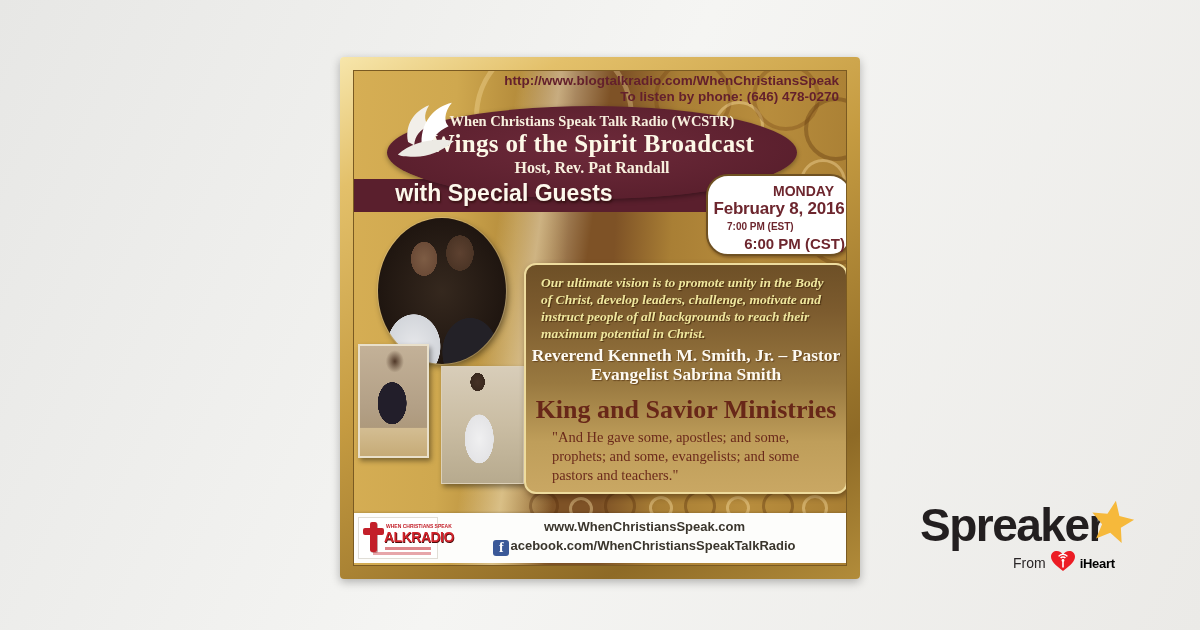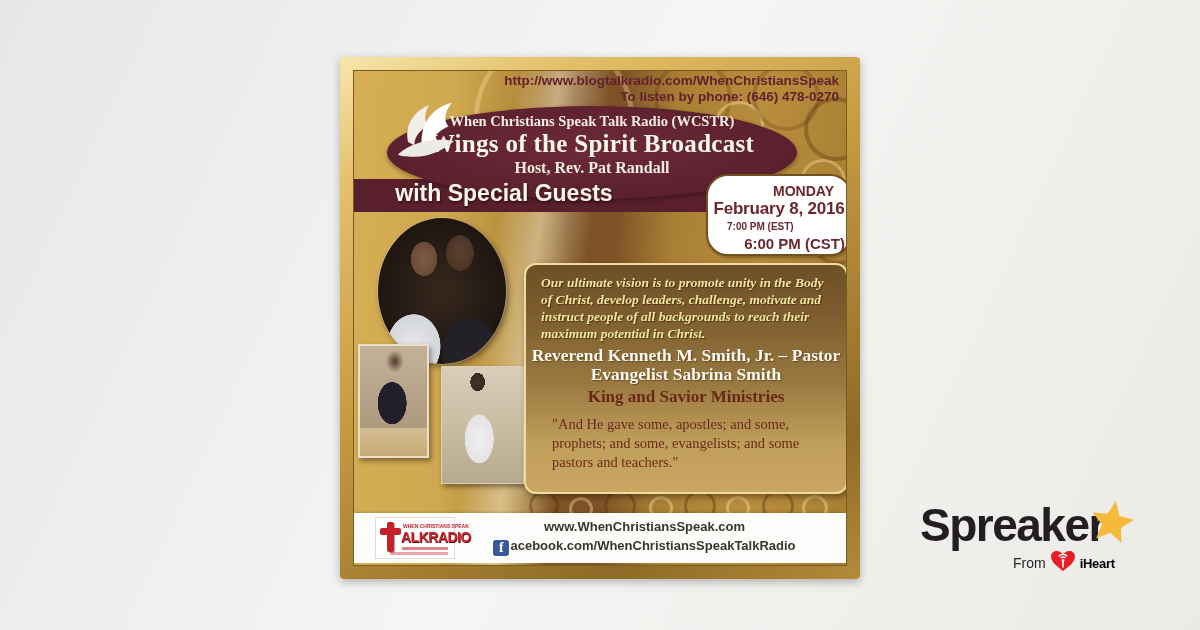--- a/index.html
+++ b/index.html
@@ -74,28 +74,28 @@
   .panel{position:absolute;left:170px;top:192px;width:324px;height:231px;z-index:4;box-sizing:border-box;
     border:2px solid #eedc9e;border-radius:12px;
     background:linear-gradient(180deg,#6e5027 0%,#7c5b2e 20%,#997940 52%,#bf9e5a 78%,#c9a763 100%);
     box-shadow:2px 3px 6px rgba(40,20,5,.45);}
   .vision{margin:9px 13px 4px 15px;font-family:"Liberation Serif",serif;font-style:italic;font-weight:bold;
     font-size:13.5px;line-height:17px;color:#efe79e;text-shadow:1px 1px 1px rgba(50,25,0,.65);}
   .g1,.g2{text-align:center;font-family:"Liberation Serif",serif;font-weight:bold;font-size:17.5px;
     line-height:19px;color:#fdfaf2;text-shadow:1px 1px 1px rgba(70,35,5,.55);}
   .g3{text-align:center;font-size:13.5px;line-height:17px;color:#fdf7e8;margin-top:2px;
     text-shadow:1px 1px 1px rgba(70,35,5,.4);}
-  .g4{text-align:center;font-family:"Liberation Serif",serif;font-weight:bold;font-size:17px;
-    line-height:24px;color:#682718;margin-top:1px;}
+  .g4{text-align:center;font-family:"Liberation Serif",serif;font-weight:bold;font-size:26px;
+    line-height:24px;color:#682718;margin-top:14px;}
   .scripture{margin:6px 18px 0 26px;font-family:"Liberation Serif",serif;font-size:14.5px;
     line-height:19px;color:#6b2a1b;}
   
   .strip{position:absolute;left:-1px;top:442px;width:497px;height:50px;background:#fdfdfb;z-index:6;
     box-shadow:0 -1px 2px rgba(0,0,0,.15);}
-  .tr-logo{position:absolute;left:22px;top:4px;width:80px;height:42px;background:#fff;
+  .tr-logo{position:absolute;left:5px;top:4px;width:80px;height:42px;background:#fff;
     border:1px solid #e0ddd6;box-sizing:border-box;}
   .tr-cross-v{position:absolute;left:11px;top:4px;width:7px;height:30px;background:#c3202a;
     border-radius:2px;box-shadow:1px 1px 0 rgba(80,0,0,.35);}
   .tr-cross-h{position:absolute;left:4px;top:10px;width:21px;height:7px;background:#c3202a;border-radius:2px;}
   .tr-top{position:absolute;left:27px;top:5px;font-size:5px;color:#c3202a;font-weight:bold;white-space:nowrap;}
   .tr-main{position:absolute;left:25px;top:11px;font-size:14px;font-weight:bold;color:#d2232b;
     letter-spacing:-.5px;text-shadow:.6px .6px 0 #4a0c0c;white-space:nowrap;}
   .tr-sub1{position:absolute;left:26px;top:29px;width:46px;height:3px;background:rgba(195,32,42,.55);}
   .tr-sub2{position:absolute;left:14px;top:34px;width:58px;height:3px;background:rgba(195,32,42,.4);}
   .links{position:absolute;left:92px;right:6px;top:6px;text-align:center;color:#3a352c;font-weight:bold;}

